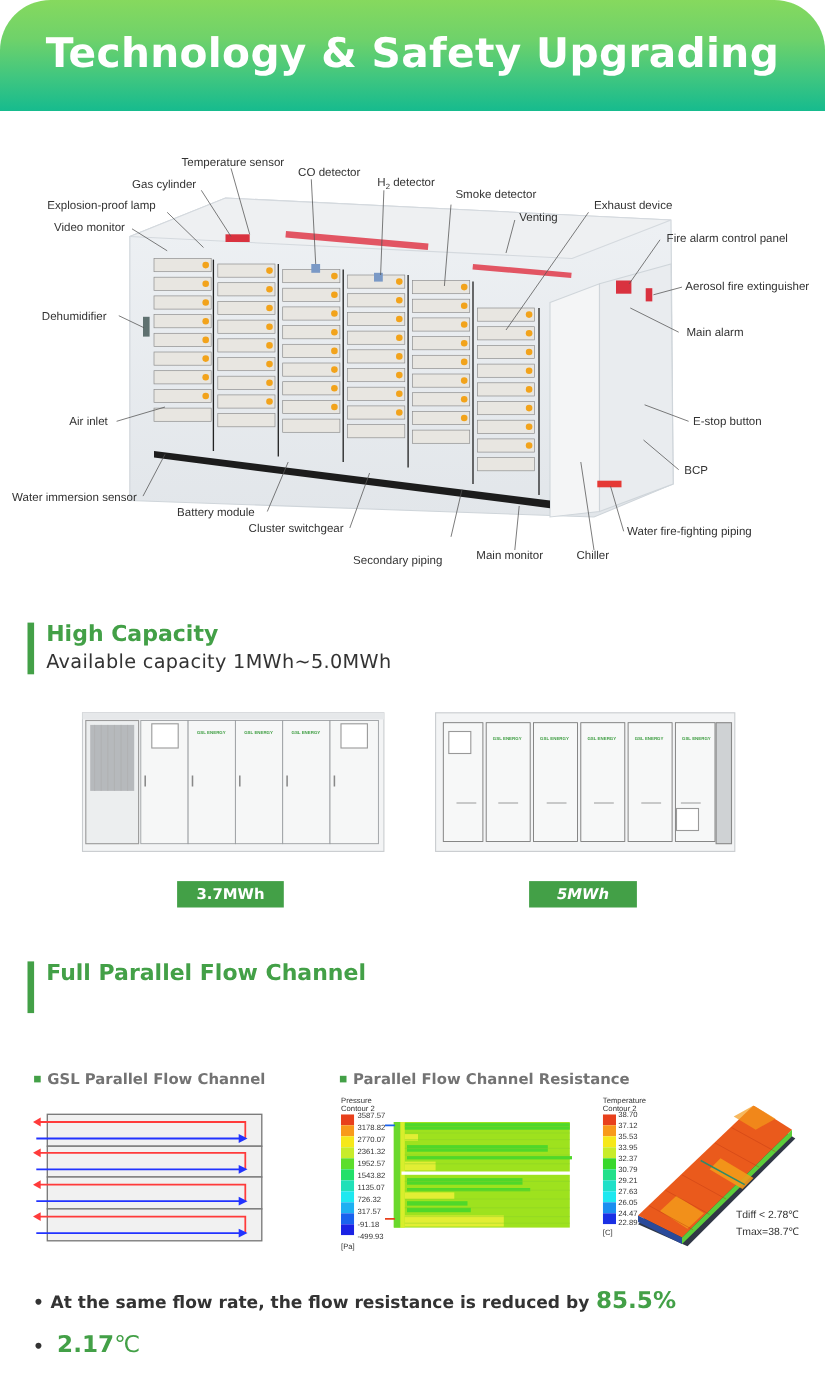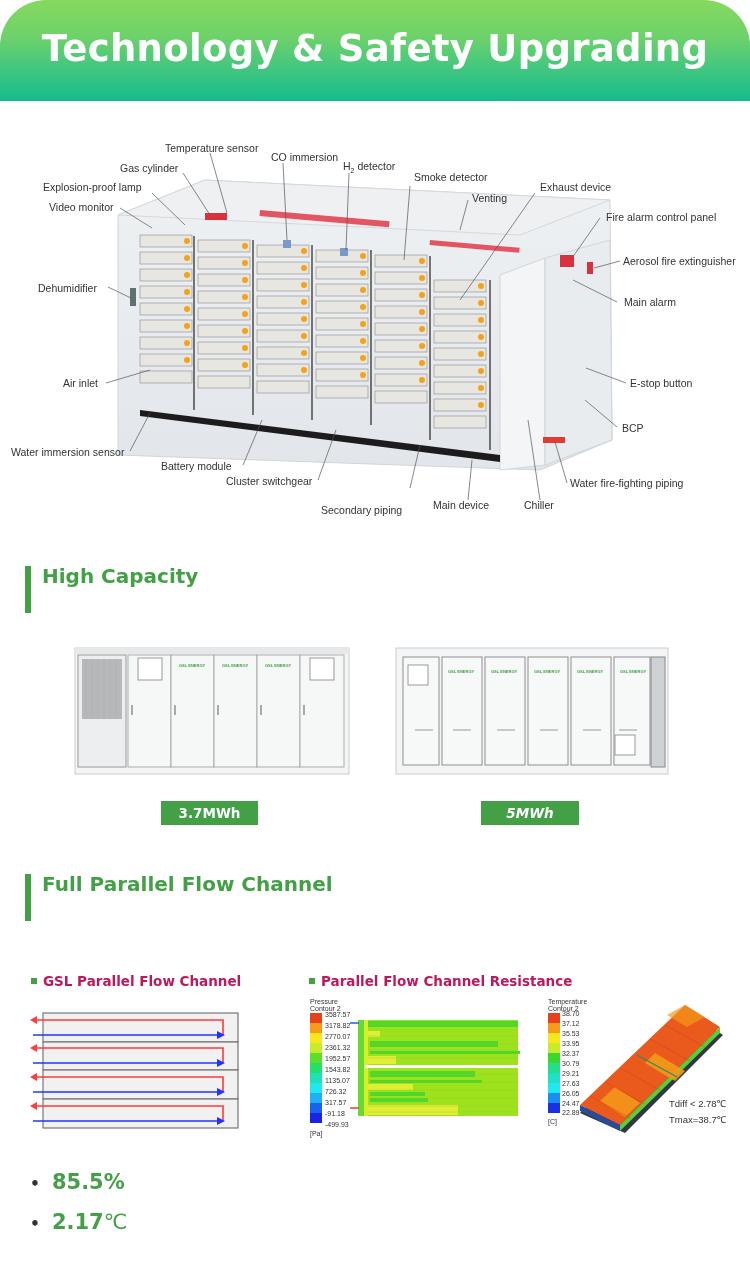--- a/index.html
+++ b/index.html
@@ -42,21 +42,21 @@
   
   .product { position: absolute; }
   .cap-badge {
     position: absolute; background: #43a047; color: #fff; font-family: "DejaVu Sans", sans-serif;
     font-weight: bold; font-size: 13.5px; text-align: center; line-height: 24px; height: 24px;
   }
 
   
   .subhead {
     position: absolute; font-family: "DejaVu Sans", sans-serif; font-weight: bold; font-size: 13.5px;
-    color: #be185d; white-space: nowrap; display: flex; align-items: center;
+    color: #737373; white-space: nowrap; display: flex; align-items: center;
   }
   .subhead .sq { display: inline-block; width: 6px; height: 6px; background: #43a047; margin-right: 6px; }
 
   .legend-txt { position: absolute; font-family: "Liberation Sans", sans-serif; font-size: 7px; color: #333; white-space: nowrap; line-height: 8px; }
   .temp-note { position: absolute; font-family: "Liberation Sans", sans-serif; font-size: 9.5px; color: #333; white-space: nowrap; text-align: right; }
 
   
   .bullet {
     position: absolute; left: 30px; font-family: "DejaVu Sans", sans-serif; font-weight: bold;
     font-size: 15.5px; color: #333; white-space: nowrap; display: flex; align-items: baseline;
@@ -246,47 +246,48 @@
       <line x1="243" y1="465" x2="262" y2="420"></line>
       <line x1="567" y1="483" x2="555" y2="442"></line>
       <line x1="318" y1="480" x2="336" y2="430"></line>
       <line x1="410" y1="488" x2="420" y2="445"></line>
       <line x1="468" y1="500" x2="472" y2="460"></line>
       <line x1="540" y1="500" x2="528" y2="420"></line>
     </g>
   </svg>
 
   <div class="callout" style="left:165px; top:12px;">Temperature sensor</div>
-  <div class="callout" style="left:271px; top:21px;">CO immersion</div>
+  <div class="callout" style="left:271px; top:21px;">CO detector</div>
   <div class="callout" style="left:343px; top:30px;"><span>H</span><sub>2</sub><span> detector</span></div>
   <div class="callout" style="left:120px; top:32px;">Gas cylinder</div>
   <div class="callout" style="left:414px; top:41px;">Smoke detector</div>
   <div class="callout" style="left:43px; top:51px;">Explosion-proof lamp</div>
   <div class="callout" style="left:540px; top:51px;">Exhaust device</div>
   <div class="callout" style="left:472px; top:62px;">Venting</div>
   <div class="callout" style="left:49px; top:71px;">Video monitor</div>
   <div class="callout" style="left:606px; top:81px;">Fire alarm control panel</div>
   <div class="callout" style="left:623px; top:125px;">Aerosol fire extinguisher</div>
   <div class="callout" style="left:38px; top:152px;">Dehumidifier</div>
   <div class="callout" style="left:624px; top:166px;">Main alarm</div>
   <div class="callout" style="left:63px; top:247px;">Air inlet</div>
   <div class="callout" style="left:630px; top:247px;">E-stop button</div>
   <div class="callout" style="left:622px; top:292px;">BCP</div>
   <div class="callout" style="left:11px; top:316px;">Water immersion sensor</div>
   <div class="callout" style="left:161px; top:330px;">Battery module</div>
   <div class="callout" style="left:570px; top:347px;">Water fire-fighting piping</div>
   <div class="callout" style="left:226px; top:345px;">Cluster switchgear</div>
   <div class="callout" style="left:321px; top:374px;">Secondary piping</div>
-  <div class="callout" style="left:433px; top:369px;">Main device</div>
+  <div class="callout" style="left:433px; top:369px;">Main monitor</div>
   <div class="callout" style="left:524px; top:369px;">Chiller</div>
 </div>
 
 <div class="section-head" style="top:566px; width:400px; height:50px;">
   <div class="bar" style="height:47px;"></div>
   <div class="title" style="top:-2px;">High Capacity</div>
+  <div class="subtitle" style="top:26px;">Available capacity 1MWh~5.0MWh</div>
 </div>
 
 <div class="product" style="left:72px; top:645px; width:280px; height:182px;">
   <svg width="280" height="132" viewBox="0 0 280 132">
     <rect x="3" y="3" width="274" height="126" fill="#f3f4f5" stroke="#c9cccf"></rect>
     <rect x="3" y="3" width="274" height="6" fill="#e6e8ea"></rect>
     <rect x="6" y="10" width="48" height="112" fill="#eceeef" stroke="#999"></rect>
     <rect x="10" y="14" width="40" height="60" fill="#9fa3a6" opacity="0.7"></rect>
     <g stroke="#aaa" stroke-width="0.5">
         <line x1="14" y1="14" x2="14" y2="74"></line>
@@ -513,19 +514,20 @@
       <line x1="45" y1="63" x2="85" y2="85"></line>
     <line x1="75" y1="34" x2="115" y2="56"></line>
       <line x1="90" y1="20" x2="130" y2="42"></line>
   </g>
 </svg>
 <div class="temp-note" style="left:669px; top:1097px;">Tdiff &lt; 2.78℃</div>
 <div class="temp-note" style="left:669px; top:1113px;">Tmax=38.7℃</div>
 
 <div class="bullet" style="top:1170px;">
   <span class="dot">•</span>
+  <span>At the same flow rate, the flow resistance is reduced by</span>
   <span class="hl">85.5%</span>
 </div>
 <div class="bullet" style="top:1210px;">
   <span class="dot">•</span>
   <span class="hl">2.17</span>
   <span class="hl-unit">℃</span>
 </div>
 
 </body></html>

